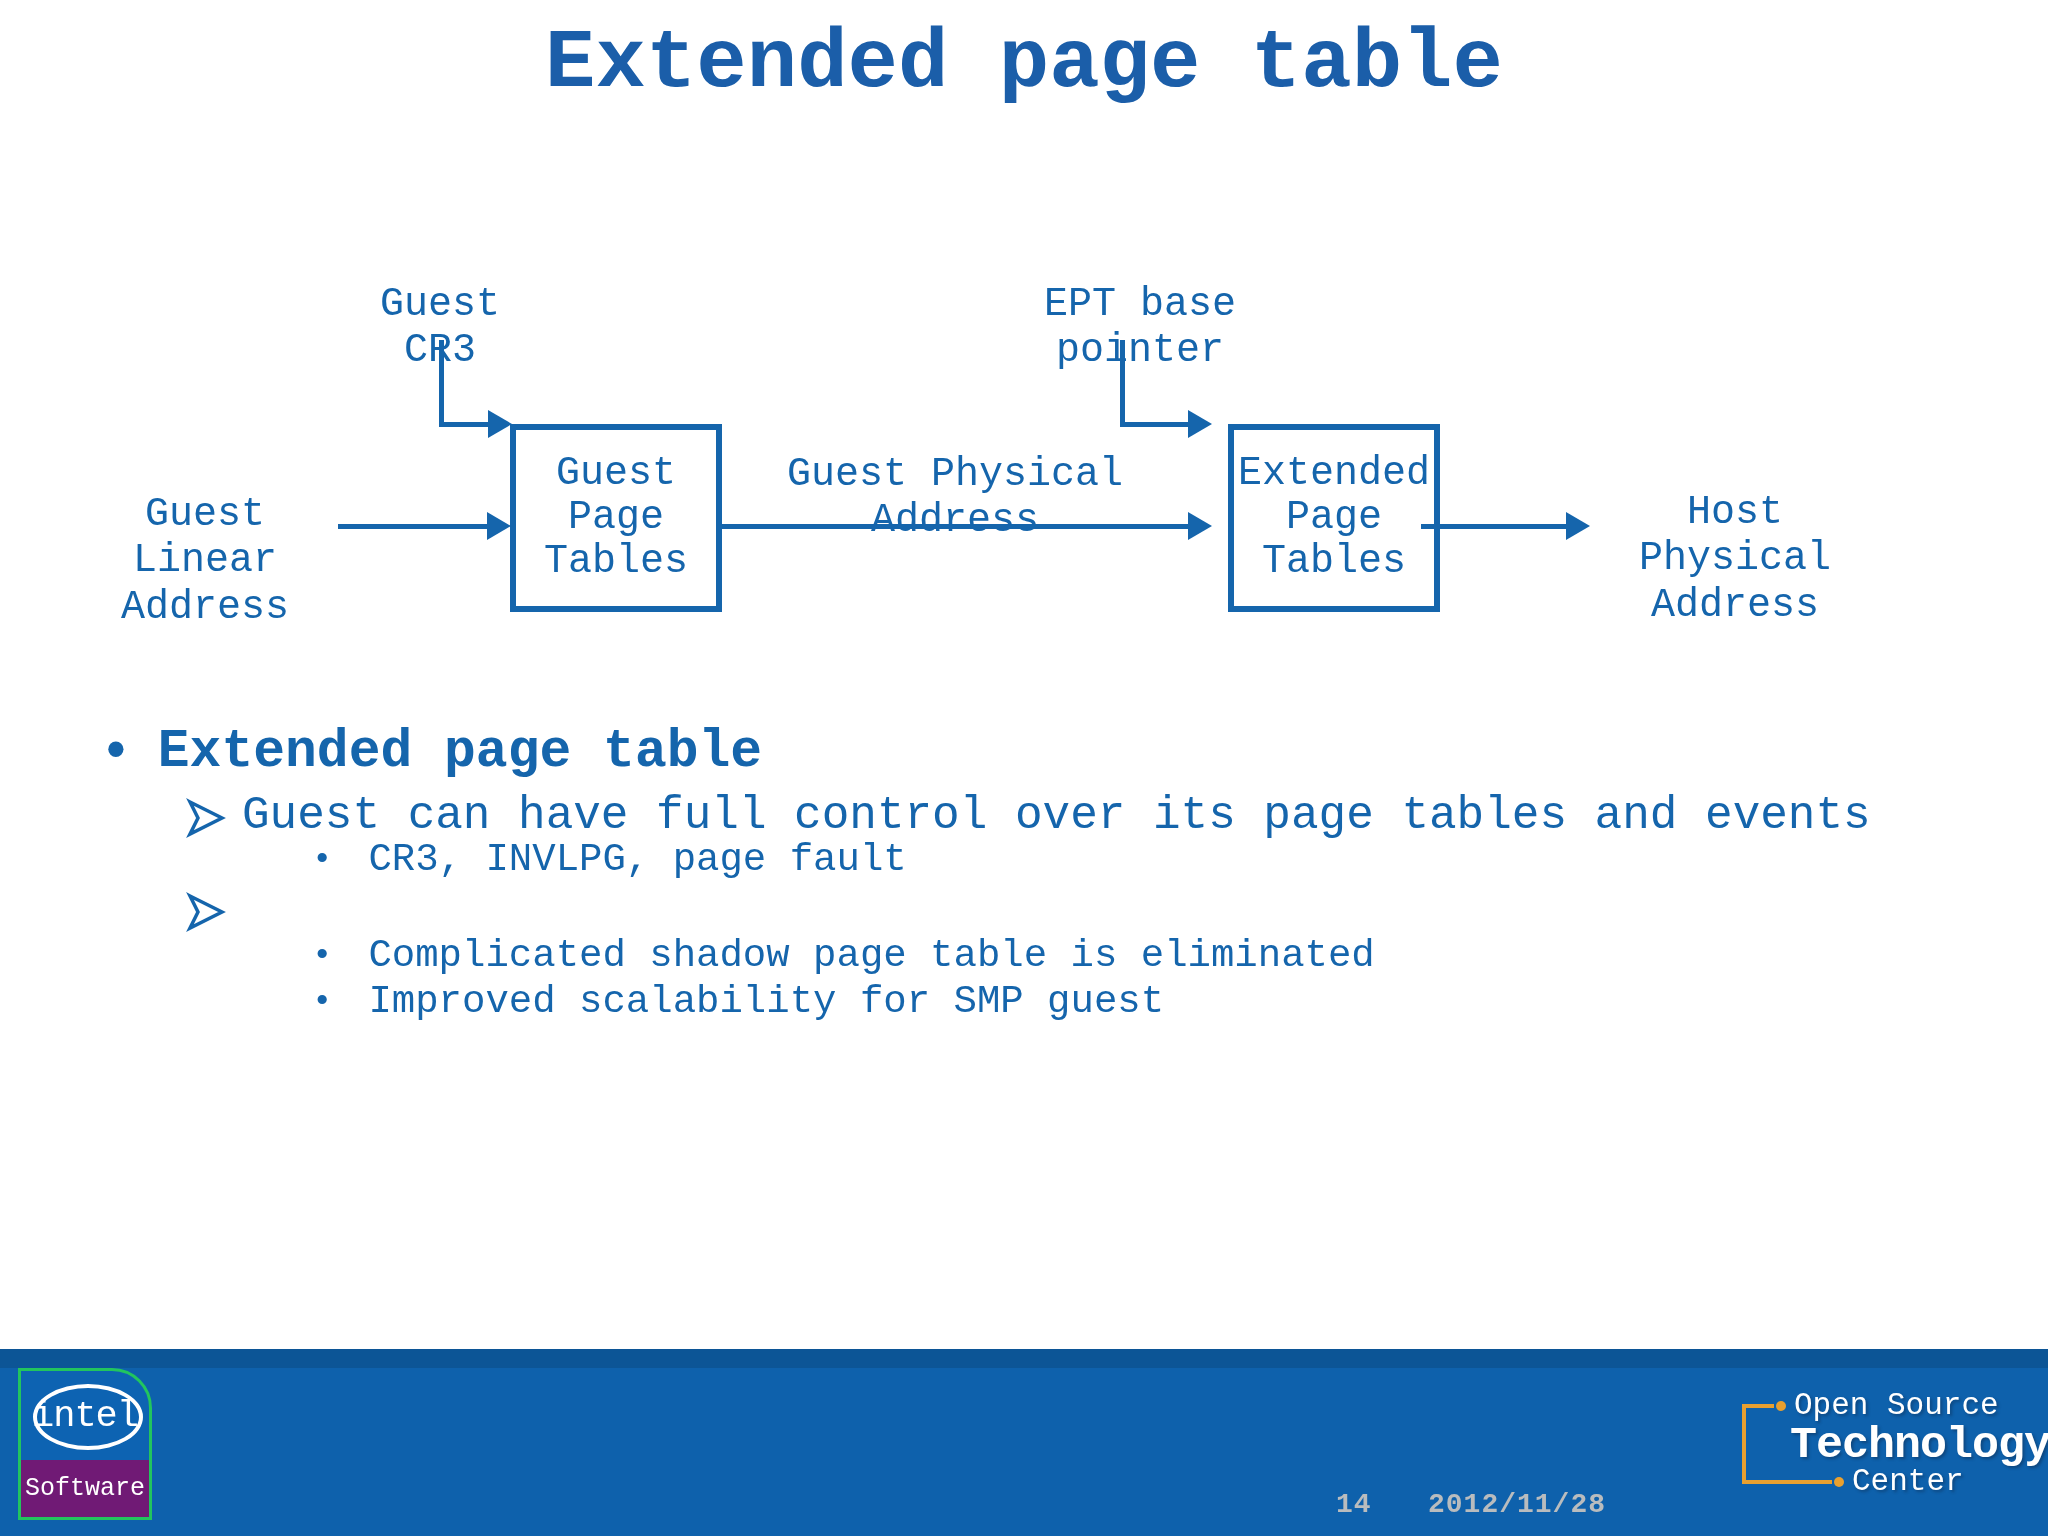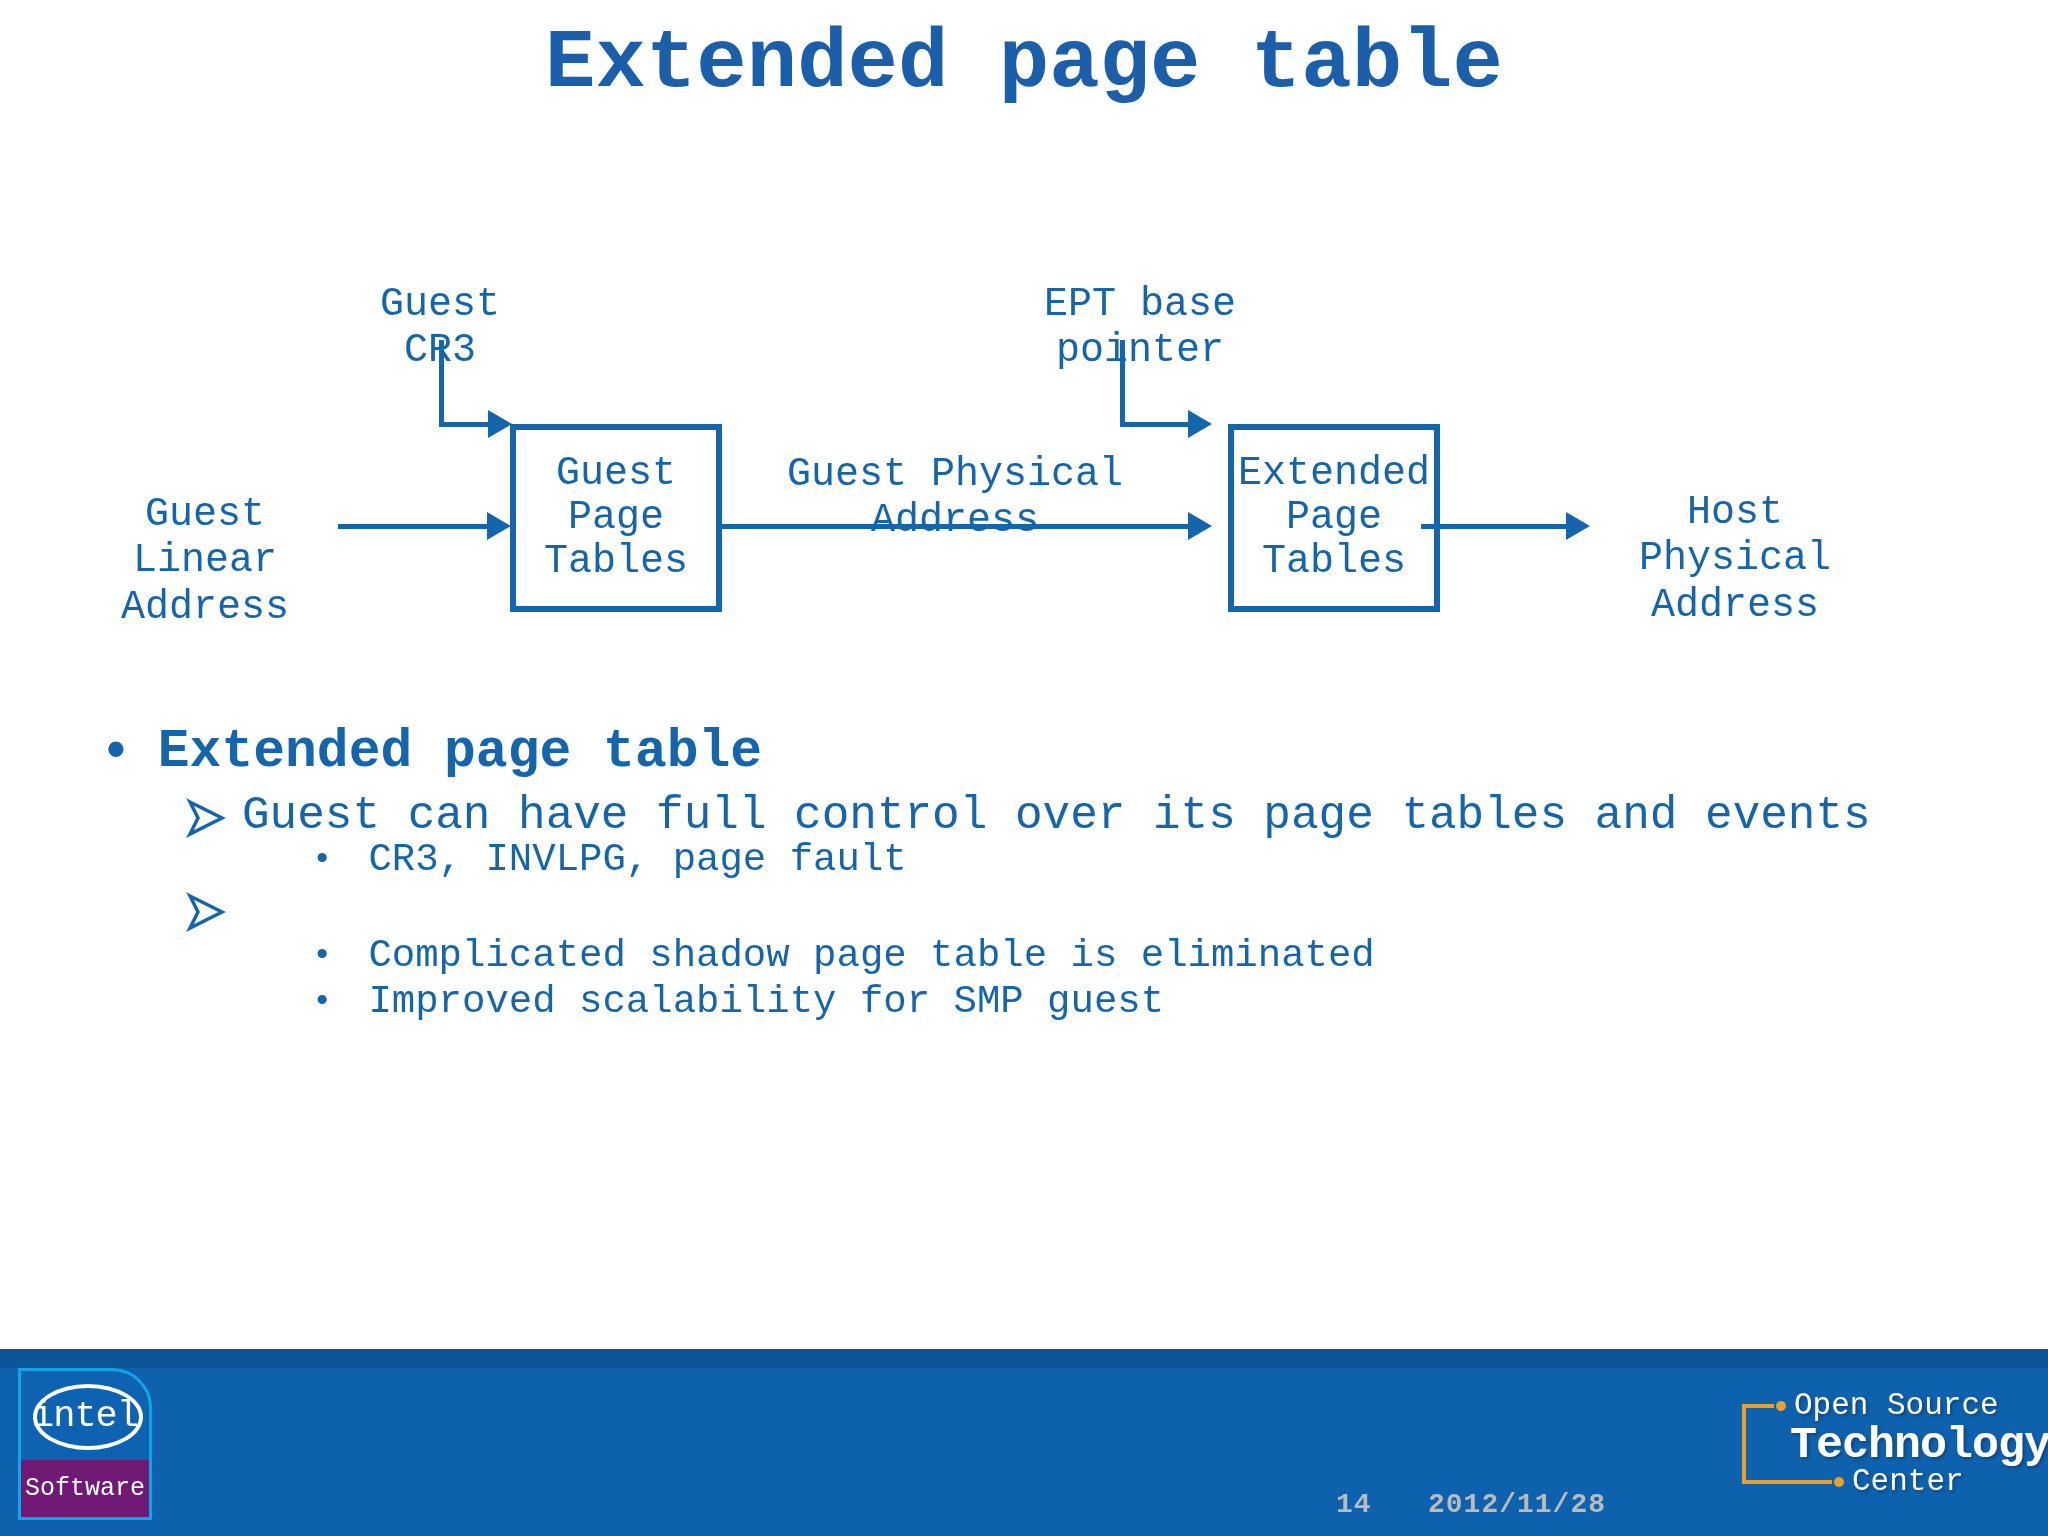--- a/index.html
+++ b/index.html
@@ -41,21 +41,21 @@
   .lvl3b{top:934px;}
   .lvl3c{top:980px;}
   .arrow-bullet{margin-top:8px;}
   
   .footer-bar{
     position:absolute;left:0;top:1349px;width:2048px;height:187px;
     background:linear-gradient(to bottom,#0C5596 0,#0C5596 19px,#0E61AC 19px,#0E61AC 100%);
   }
   .intel-logo{
     position:absolute;left:18px;top:1368px;width:134px;height:152px;
-    box-sizing:border-box;border:3px solid #0ea5e9;border-top-right-radius:40px;
+    box-sizing:border-box;border:3px solid #22c55e;border-top-right-radius:40px;
     overflow:hidden;background:#0D63B2;
   }
   .intel-top{position:relative;width:100%;height:89px;display:flex;align-items:center;justify-content:center;}
   .intel-ellipse{
     position:absolute;left:12px;top:13px;width:102px;height:58px;
     border:4px solid #ffffff;border-radius:50%;
   }
   .intel-word{position:relative;color:#ffffff;font-size:37px;font-weight:500;letter-spacing:-1px;}
   .intel-bottom{
     position:absolute;left:0;bottom:0;width:100%;height:57px;background:#701a75;

